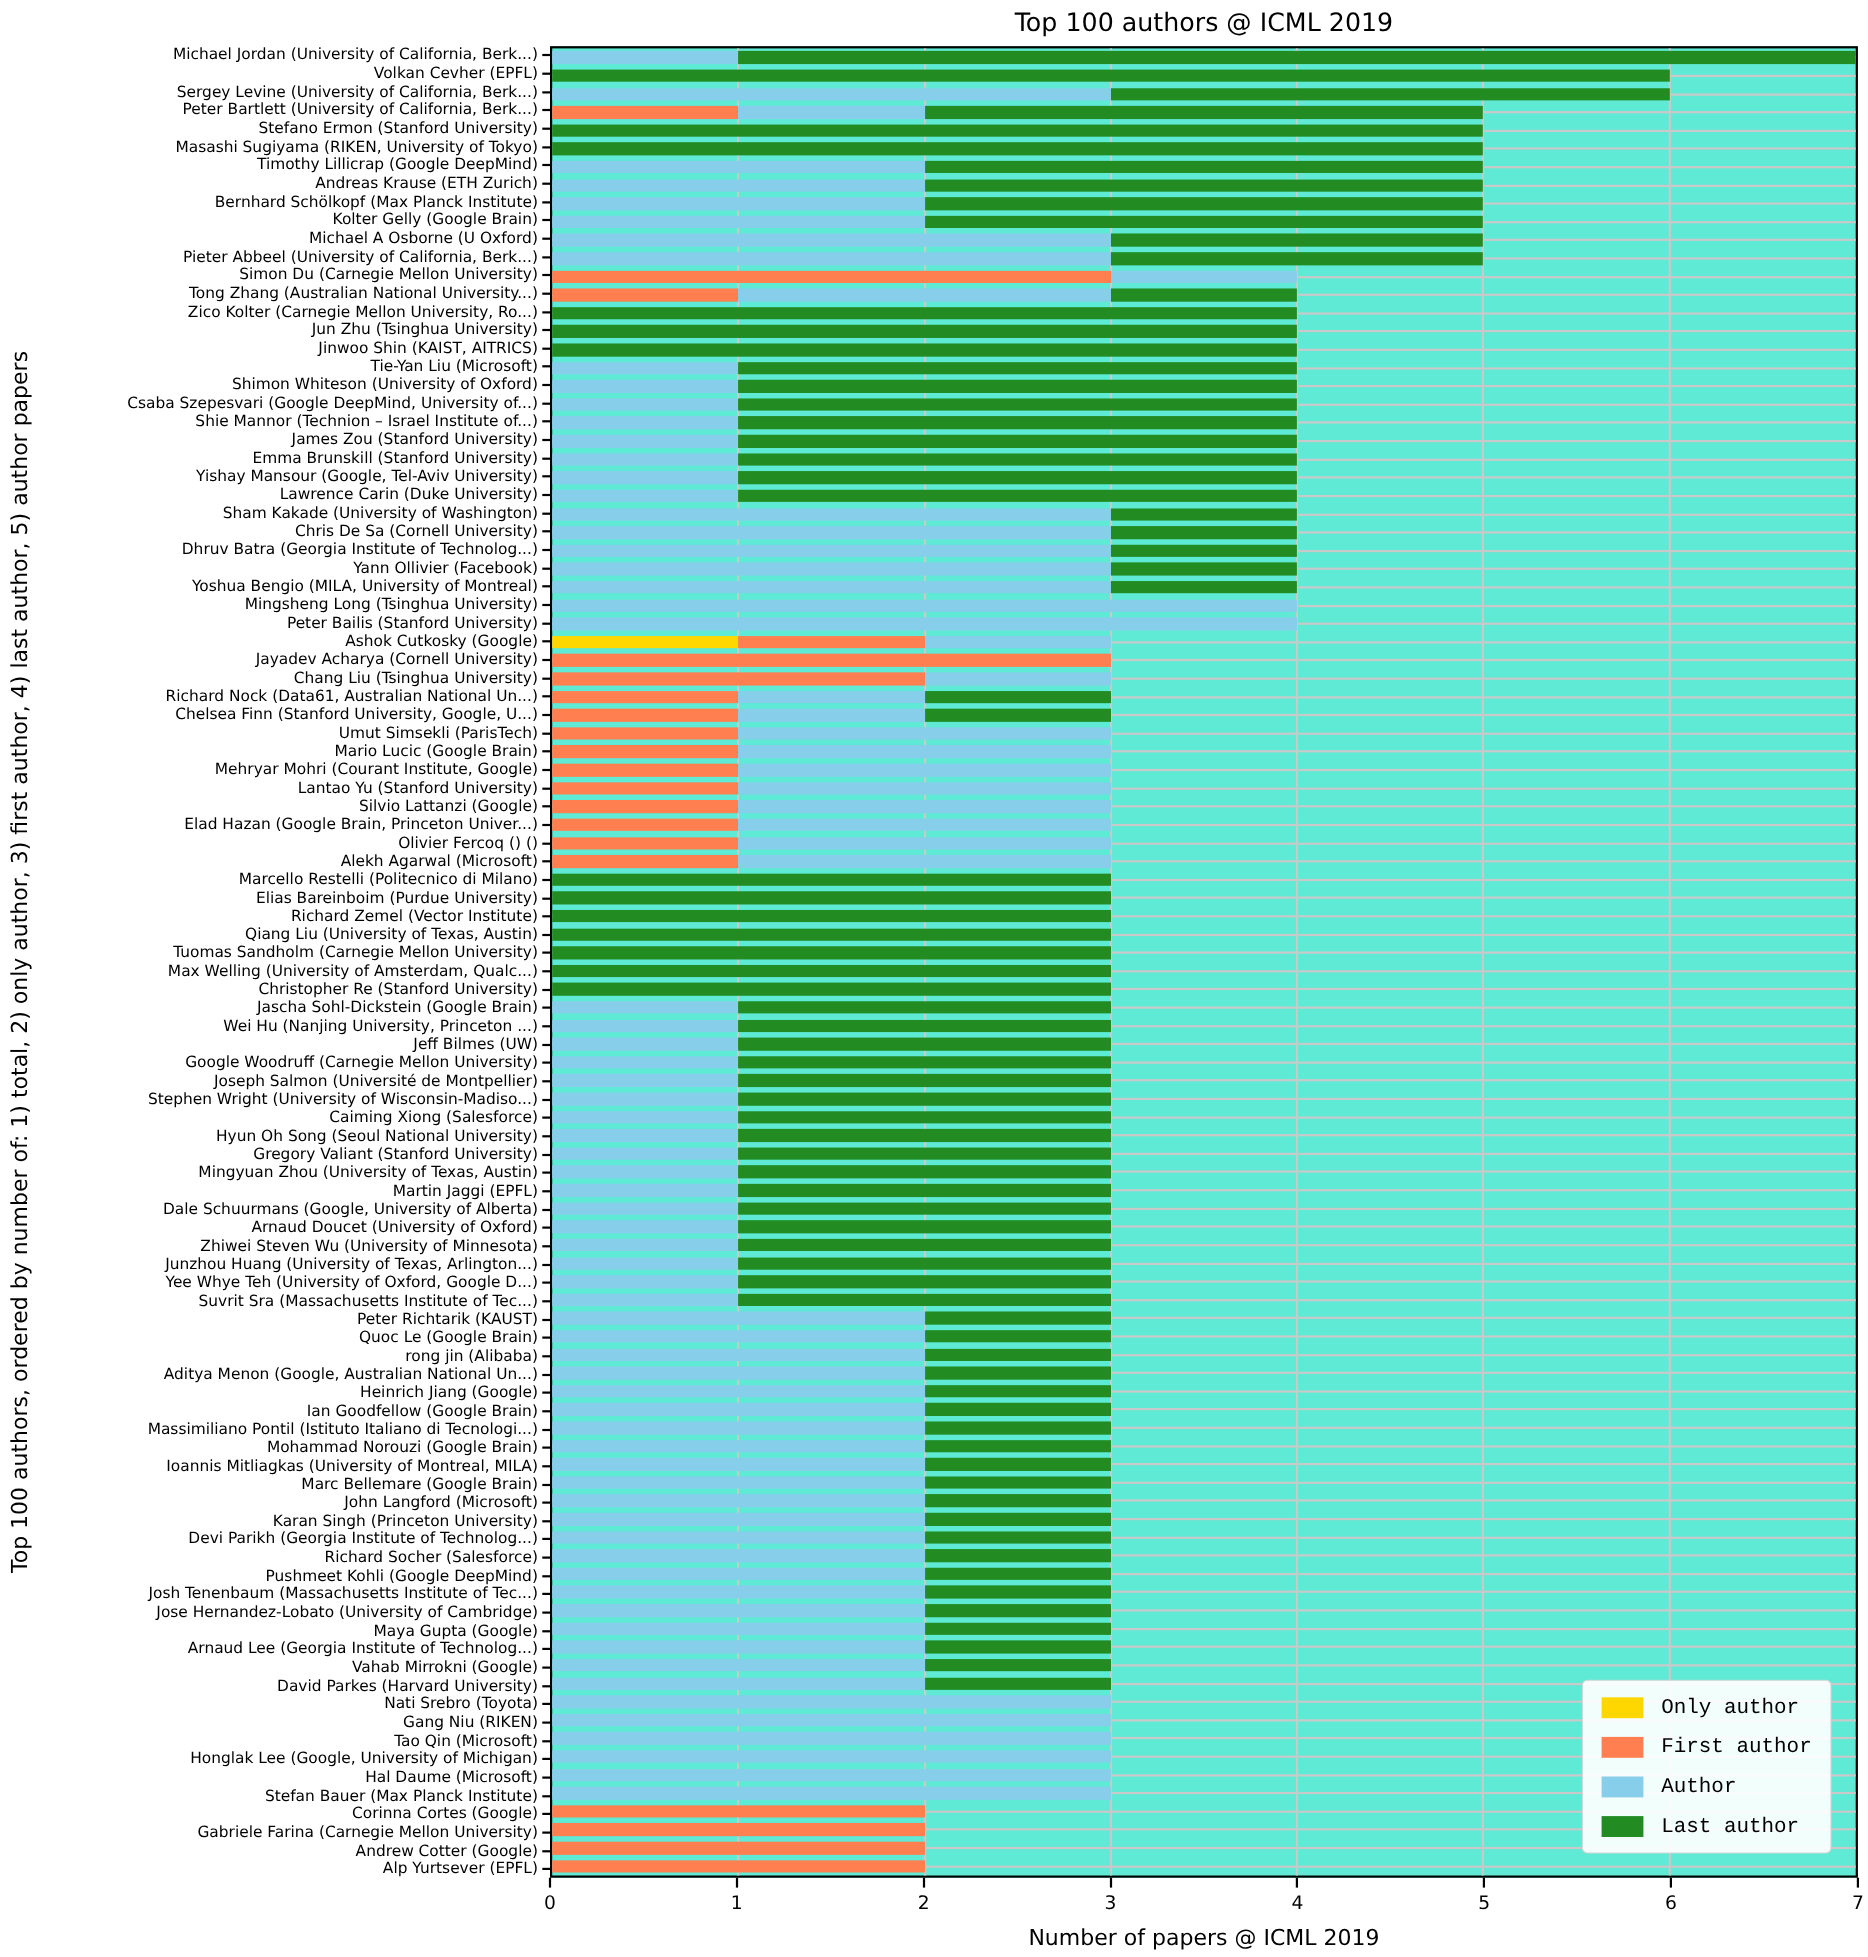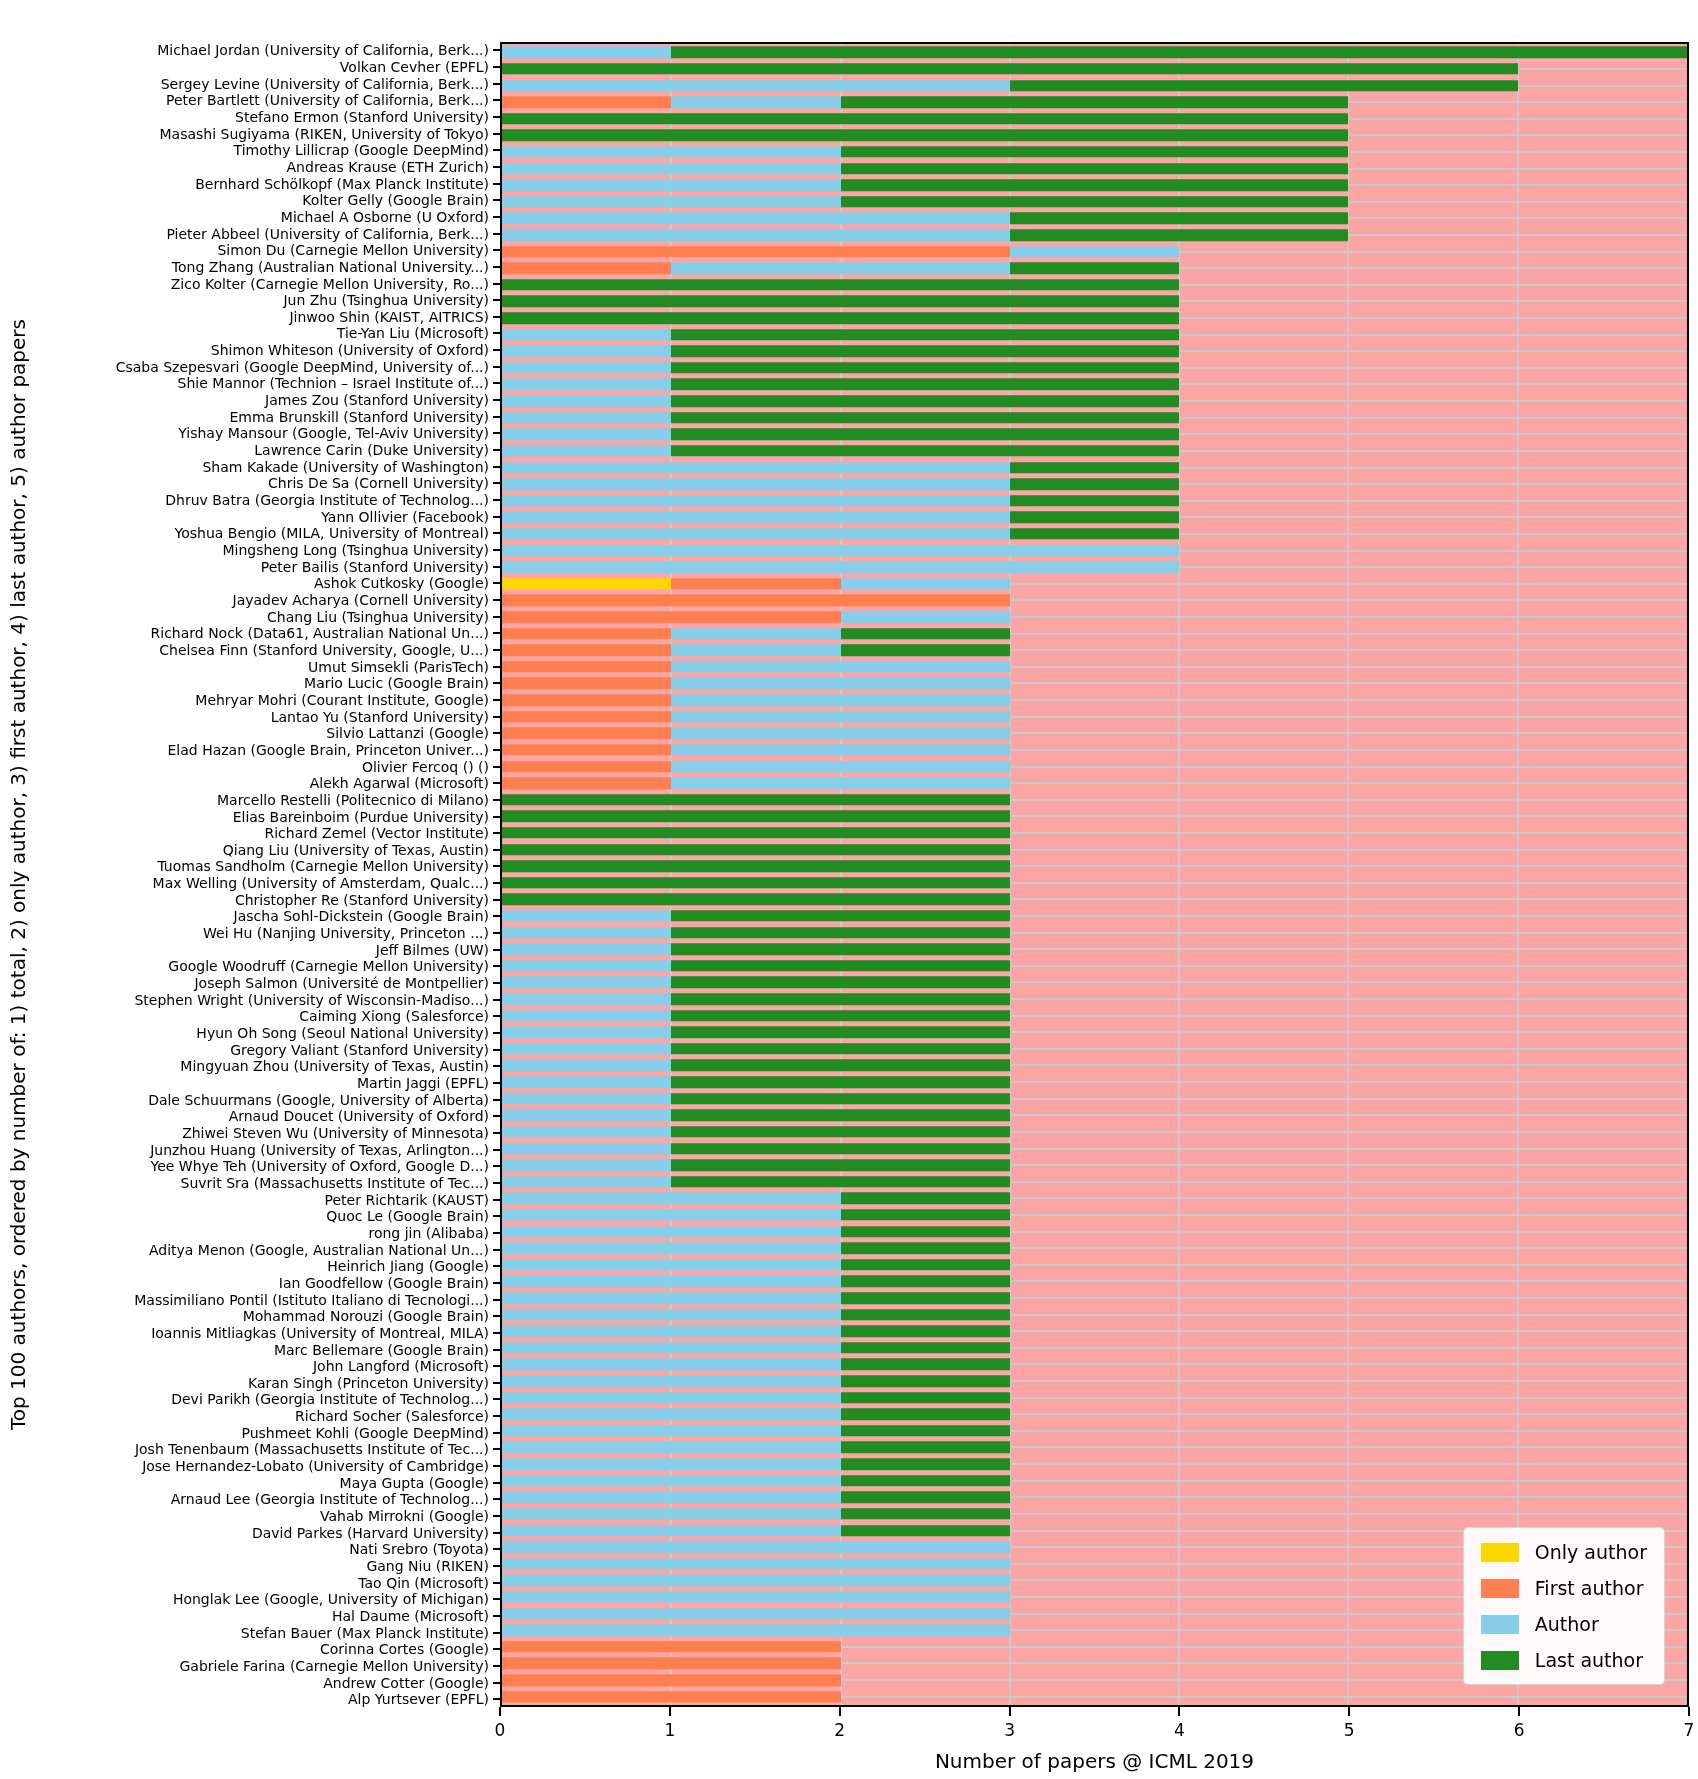--- a/index.html
+++ b/index.html
@@ -38,21 +38,22 @@
     flex: 1 1 0; min-height: 0;
     display: flex; align-items: center; justify-content: flex-end;
     font-size: 14px; line-height: 1; white-space: nowrap; overflow: hidden;
   }
   .ytick .tickmark { width: 7px; height: 2px; background: #000; margin-left: 4px; flex: 0 0 auto; }
 
   .plot {
     grid-column: 3; grid-row: 2;
     position: relative;
     border: 2px solid #000;
-    background: #fca5a5;
+    background: #5eead4;
+    font-family: Liberation Mono, monospace;
   }
   .vgrid {
     position: absolute; top: 0; bottom: 0; width: 2px;
     background: #c9c9c9; transform: translateX(-50%); z-index: 0;
   }
   .rows { position: absolute; inset: 0; display: flex; flex-direction: column; z-index: 1; }
   .bar-row { flex: 1 1 0; min-height: 0; position: relative; }
   .hgrid {
     position: absolute; left: 0; right: 0; top: 50%; height: 2px;
     transform: translateY(-50%); background: #c9c9c9; z-index: 0;
@@ -86,20 +87,21 @@
   }
   .xlabel {
     position: absolute; left: 0; right: 0; top: 42px;
     text-align: center; font-size: 20px;
   }
 </style>
 </head>
 <body>
 
 <div class="fig">
+  <div class="title">Top 100 authors @ ICML 2019</div>
 
   <div class="ylabel-wrap">
     <span class="ylabel">Top 100 authors, ordered by number of: 1) total, 2) only author, 3) first author, 4) last author, 5) author papers</span>
   </div>
 
   <div class="ylabels" id="ylabels">
       <div class="ytick">
         <span>Michael Jordan (University of California, Berk...)</span>
         <i class="tickmark"></i>
       </div>

